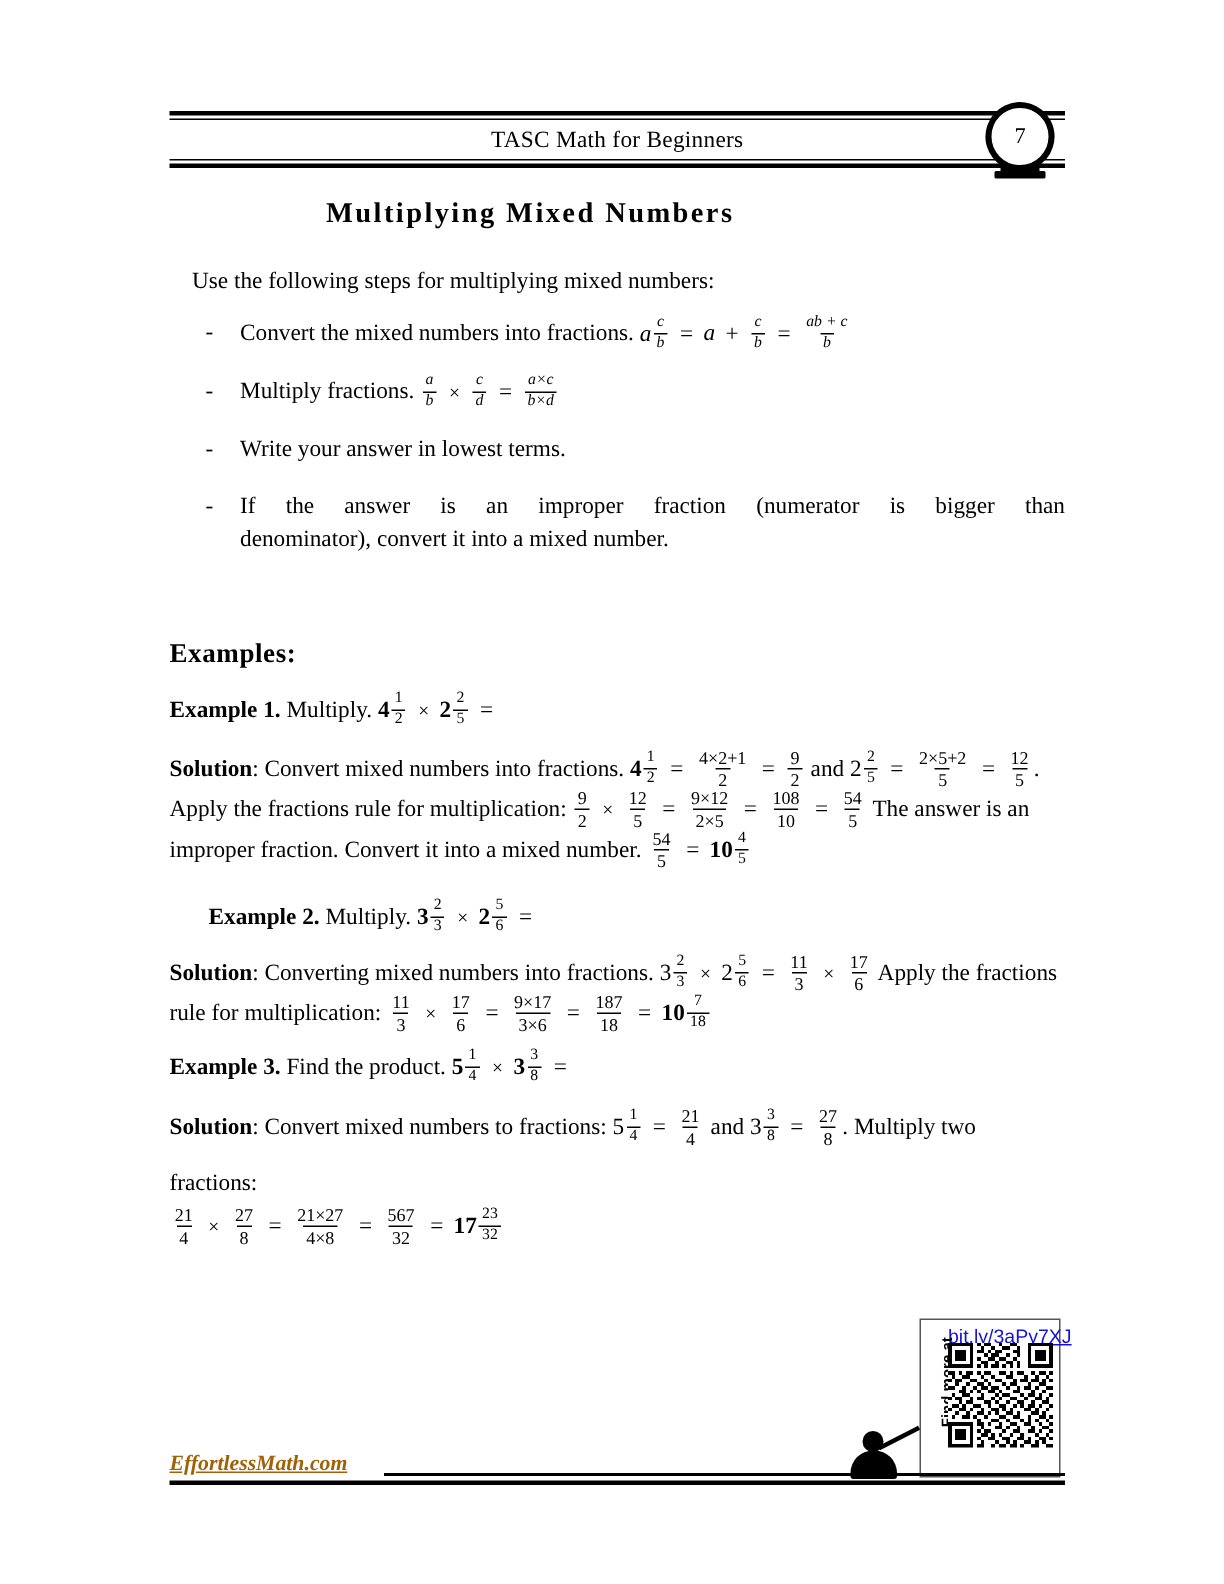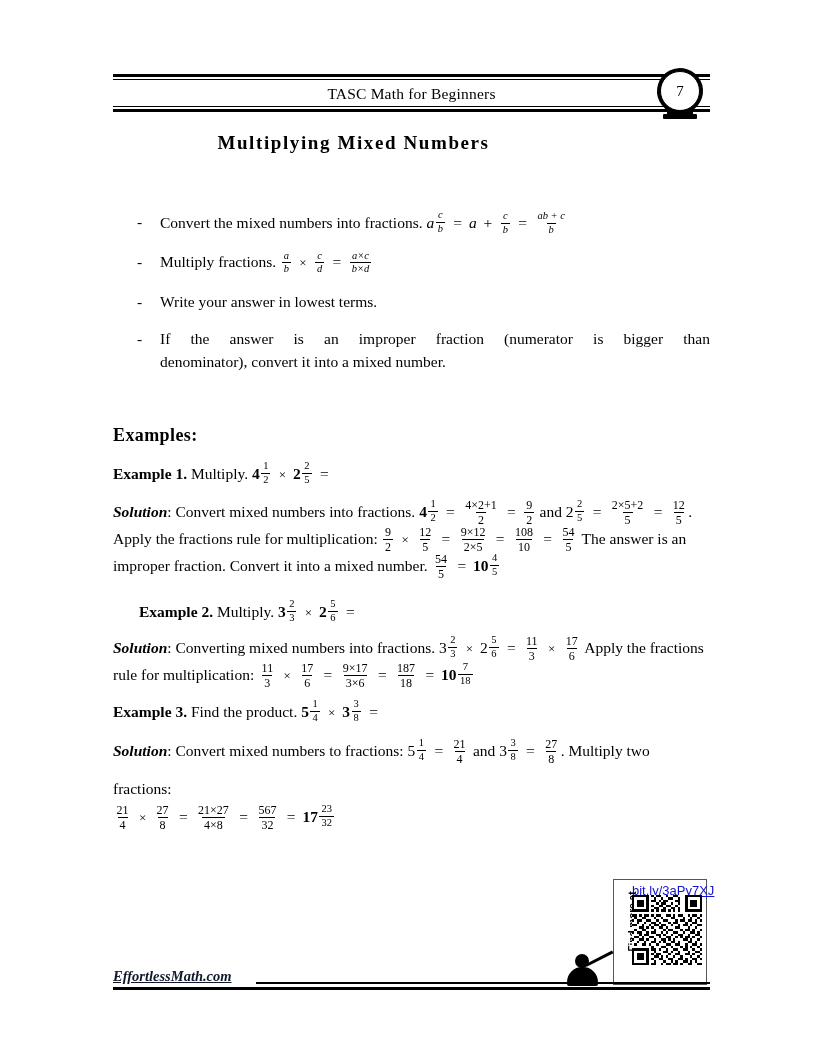--- a/index.html
+++ b/index.html
@@ -54,21 +54,21 @@
   .bl-dash{width:23px;flex:0 0 23px;}
   .bl-text{flex:1;}
   .bl-justify{text-align:justify;}
   .bl-justify > span.l1{display:block;text-align:justify;text-align-last:justify;}
 
   
   .ex-head{position:absolute;left:113px;top:425px;font-size:18px;font-weight:bold;letter-spacing:.4px;}
 
   .blk{position:absolute;left:113px;width:600px;font-size:15.5px;line-height:1.55;}
   .ex-label{font-weight:bold;}
-  .sol-label{font-weight:bold;font-style:italic;}
+  .sol-label{font-weight:bold;}
 
   
   .fr{display:inline-flex;flex-direction:column;align-items:center;
       vertical-align:middle;margin:0 1.5px;position:relative;top:-1px;line-height:1;}
   .fr .n{font-size:10.5px;padding:0 2px 1px;}
   .fr .d{font-size:10.5px;padding:1px 2px 0;border-top:1.2px solid #000;}
   .fr.big .n,.fr.big .d{font-size:12px;font-family:Liberation Serif, serif;}
   .mix{display:inline-flex;align-items:center;}
   .mix .w{font-size:15.5px;font-weight:bold;}
   .op{margin:0 3px;}
@@ -88,21 +88,21 @@
   .teacher{position:absolute;left:566px;top:952px;width:56px;height:36px;}
   .t-head{position:absolute;left:9px;top:2px;width:14px;height:14px;border-radius:50%;background:#000;}
   .t-body{position:absolute;left:1px;top:15px;width:31px;height:19px;background:#000;
           border-radius:15px 15px 2px 2px;}
   .t-arm{position:absolute;left:20px;top:12px;width:30px;height:3px;background:#000;
          transform:rotate(-27deg);transform-origin:left center;}
 
   .foot-rule-thin{position:absolute;left:256px;top:982px;width:454px;height:2.4px;background:#000;}
   .foot-rule-thick{position:absolute;left:113px;top:987px;width:597px;height:3.4px;background:#000;}
   .foot-link{position:absolute;left:113px;top:968px;font-size:14.5px;font-style:italic;
-             font-weight:bold;color:#0f172a;text-decoration:underline;}
+             font-weight:bold;color:#a16207;text-decoration:underline;}
 </style>
 </head>
 <body>
 
 <div class="page">
 
   <div class="header">
     <div class="hdr-rule-top-thick"></div>
     <div class="hdr-rule-top-thin"></div>
     <div class="hdr-title">TASC Math for Beginners</div>
@@ -114,20 +114,21 @@
     <div class="globe-ring"></div>
     <div class="globe-inner"></div>
     <div class="globe-num">7</div>
     <div class="globe-stand"></div>
     <div class="globe-base2"></div>
     <div class="globe-base"></div>
   </div>
 
   <div class="doc-title">Multiplying Mixed Numbers</div>
 
+  <div class="intro">Use the following steps for multiplying mixed numbers:</div>
 
   <div class="blist">
 
     <div class="bl-item">
       <span class="bl-dash">-</span>
       <span class="bl-text">
         <span>Convert the mixed numbers into fractions.</span>
         <span class="mix">
           <span style="font-style:italic">a</span>
           <span class="fr">

